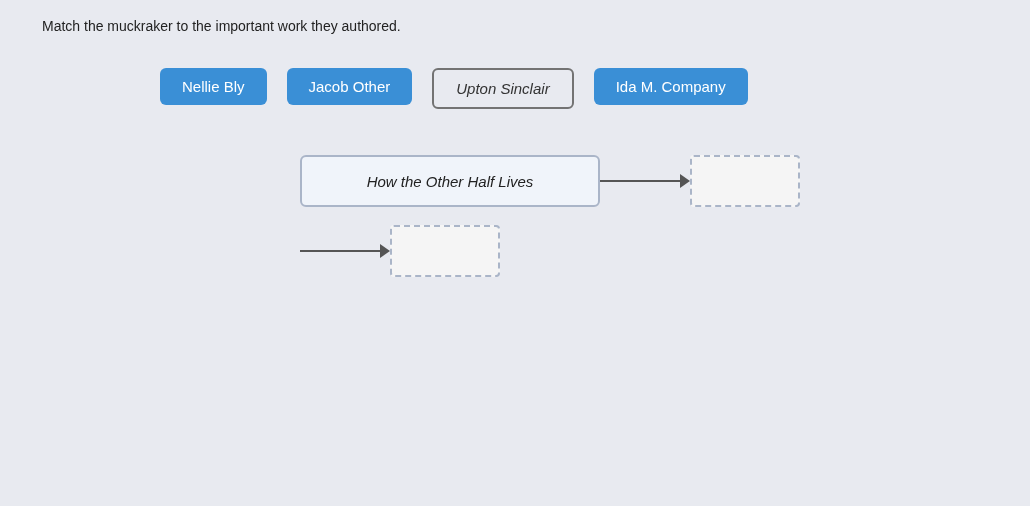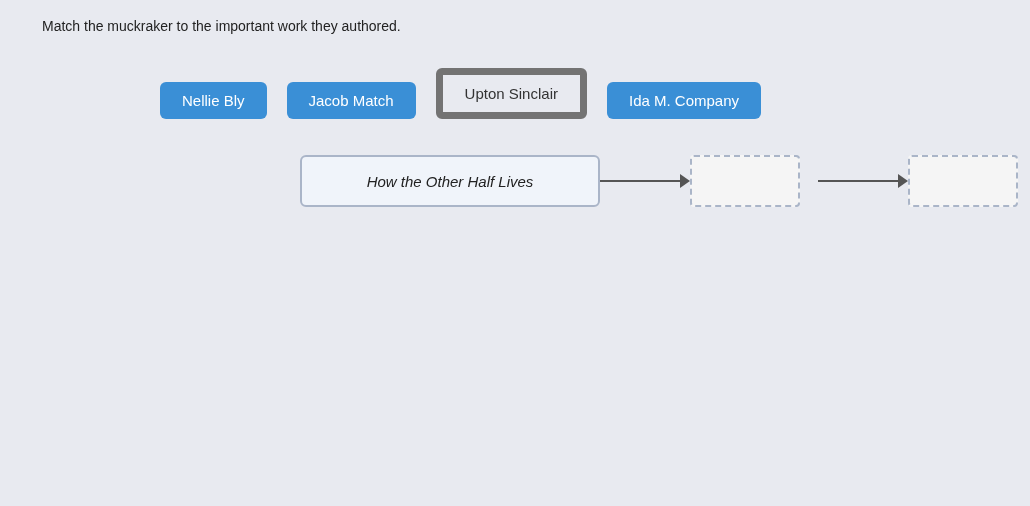--- a/index.html
+++ b/index.html
@@ -20,47 +20,48 @@
       font-size: 14px;
       color: #222;
     }
 
     .authors-row {
       position: absolute;
       top: 68px;
       left: 160px;
       display: flex;
       gap: 20px;
-      align-items: flex-end;
+      align-items: flex-start;
     }
 
     .author-btn {
       background: #3a8fd6;
       color: white;
       border: none;
       border-radius: 6px;
       padding: 10px 22px;
       font-size: 15px;
       font-weight: 500;
       cursor: pointer;
       white-space: nowrap;
     }
 
     .author-btn.outline {
       background: transparent;
-      border: 7px solid #737373;
+      border: 2px solid #737373;
       color: #333;
+      font-style: italic;
     }
 
     .matching-area {
       position: absolute;
       top: 155px;
       left: 300px;
       display: flex;
-      flex-direction: row;
+      flex-direction: column;
       gap: 18px;
     }
 
     .match-row {
       display: flex;
       align-items: center;
       gap: 0;
     }
 
     .work-box {
@@ -106,21 +107,21 @@
       border-radius: 4px;
     }
   </style>
 </head>
 <body>
 
 <div class="instructions">Match the muckraker to the important work they authored.</div>
 
 <div class="authors-row">
   <button class="author-btn">Nellie Bly</button>
-  <button class="author-btn">Jacob Match</button>
+  <button class="author-btn">Jacob Other</button>
   <button class="author-btn outline">Upton Sinclair</button>
   <button class="author-btn">Ida M. Company</button>
 </div>
 
 <div class="matching-area">
 
   <div class="match-row">
     <div class="work-box">How the Other Half Lives</div>
     <div class="arrow-line">
       <div class="line"></div>

